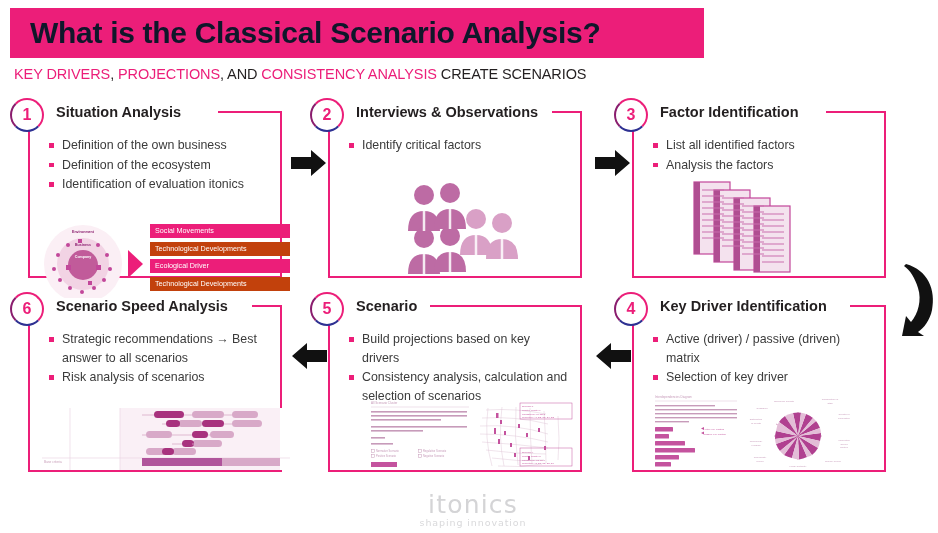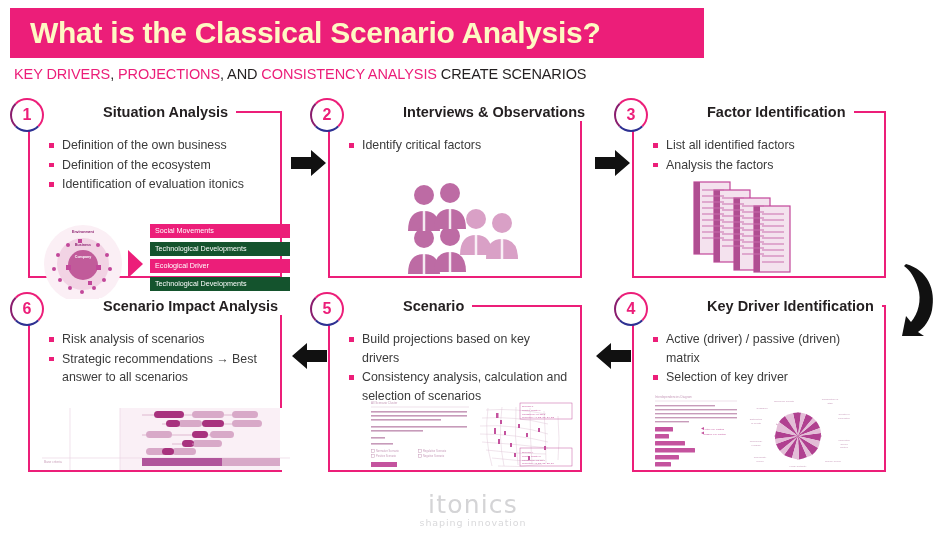--- a/index.html
+++ b/index.html
@@ -19,21 +19,21 @@
     left: 10px;
     top: 8px;
     width: 694px;
     height: 50px;
     background: #EC1E79;
     display: flex;
     align-items: center;
     padding-left: 20px;
   }
   .title-banner .title-text {
-    color: #fef9c3;
+    color: #0f172a;
     font-size: 30px;
     font-weight: bold;
     letter-spacing: -0.3px;
     white-space: nowrap;
   }
 
   
   .subtitle {
     position: absolute;
     left: 14px;
@@ -99,21 +99,20 @@
     left: 42px;
     top: 6px;
     z-index: 5;
     background: #ffffff;
     padding: 0 8px 0 4px;
     font-size: 14.5px;
     font-weight: bold;
     color: #231F20;
     white-space: nowrap;
     line-height: 17px;
-    margin-left: 47px;
   }
 
   .bullets {
     position: absolute;
     left: 38px;
     top: 38px;
     right: 14px;
     z-index: 2;
   }
   .bullet {
@@ -187,21 +186,21 @@
   .p1-bar {
     height: 14px; margin-bottom: 3.5px;
     background: #EC1E79;
     color: #ffffff;
     font-size: 7.2px;
     line-height: 14px;
     padding-left: 5px;
     white-space: nowrap;
     overflow: hidden;
   }
-  .p1-bar.alt { background: #14532d; }
+  .p1-bar.alt { background: #c2410c; }
 
   
   .p2-ill { left: 404px; top: 175px; width: 140px; height: 105px; }
 
   
   .p3-ill { left: 690px; top: 180px; width: 120px; height: 95px; }
 
   
   .p6-ill { left: 42px; top: 408px; width: 248px; height: 62px; background: #fff; }
 
@@ -364,24 +363,24 @@
     </g>
   </svg>
 </div>
 
 <div class="panel" style="left:10px; top:292px;">
   <div class="panel-frame"></div>
   <div class="frame-notch" style="width:222px;"></div>
   <div class="panel-num">
     <span>6</span>
   </div>
-  <div class="panel-title">Scenario Impact Analysis</div>
+  <div class="panel-title">Scenario Speed Analysis</div>
   <div class="bullets">
+    <div class="bullet">Strategic recommendations → Best answer to all scenarios</div>
     <div class="bullet">Risk analysis of scenarios</div>
-    <div class="bullet">Strategic recommendations → Best answer to all scenarios</div>
   </div>
 </div>
 
 <div class="thumb p6-ill">
   <svg width="248" height="62" viewBox="0 0 248 62">
     <rect x="0" y="0" width="248" height="62" fill="#ffffff"></rect>
     <rect x="78" y="0" width="160" height="62" fill="#FAF0F6"></rect>
     <g stroke="#EBD6E4" stroke-width="0.7">
       <path d="M78 0 v62 M28 0 v62"></path>
       <path d="M0 50 h248"></path>

